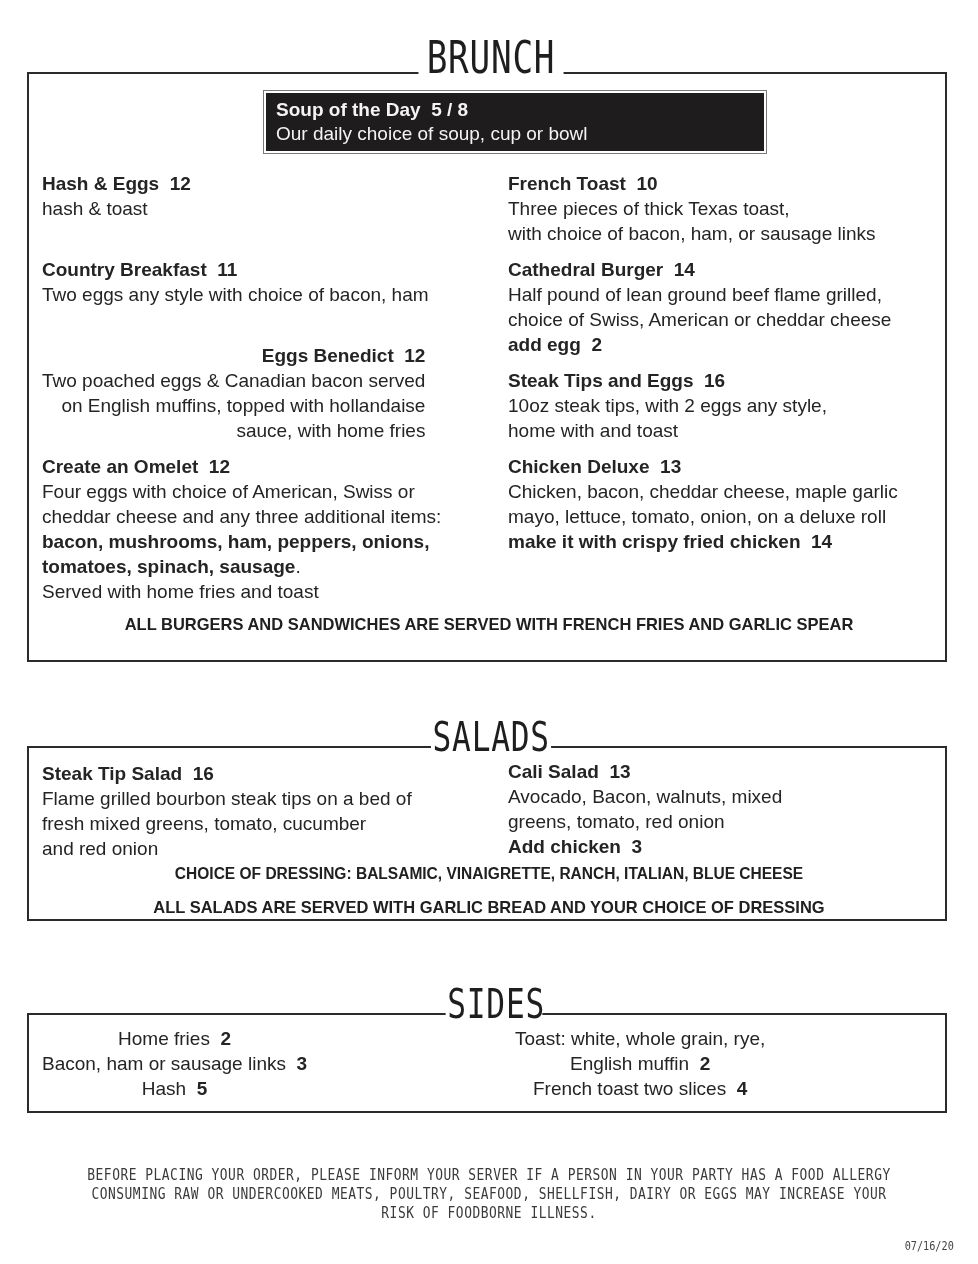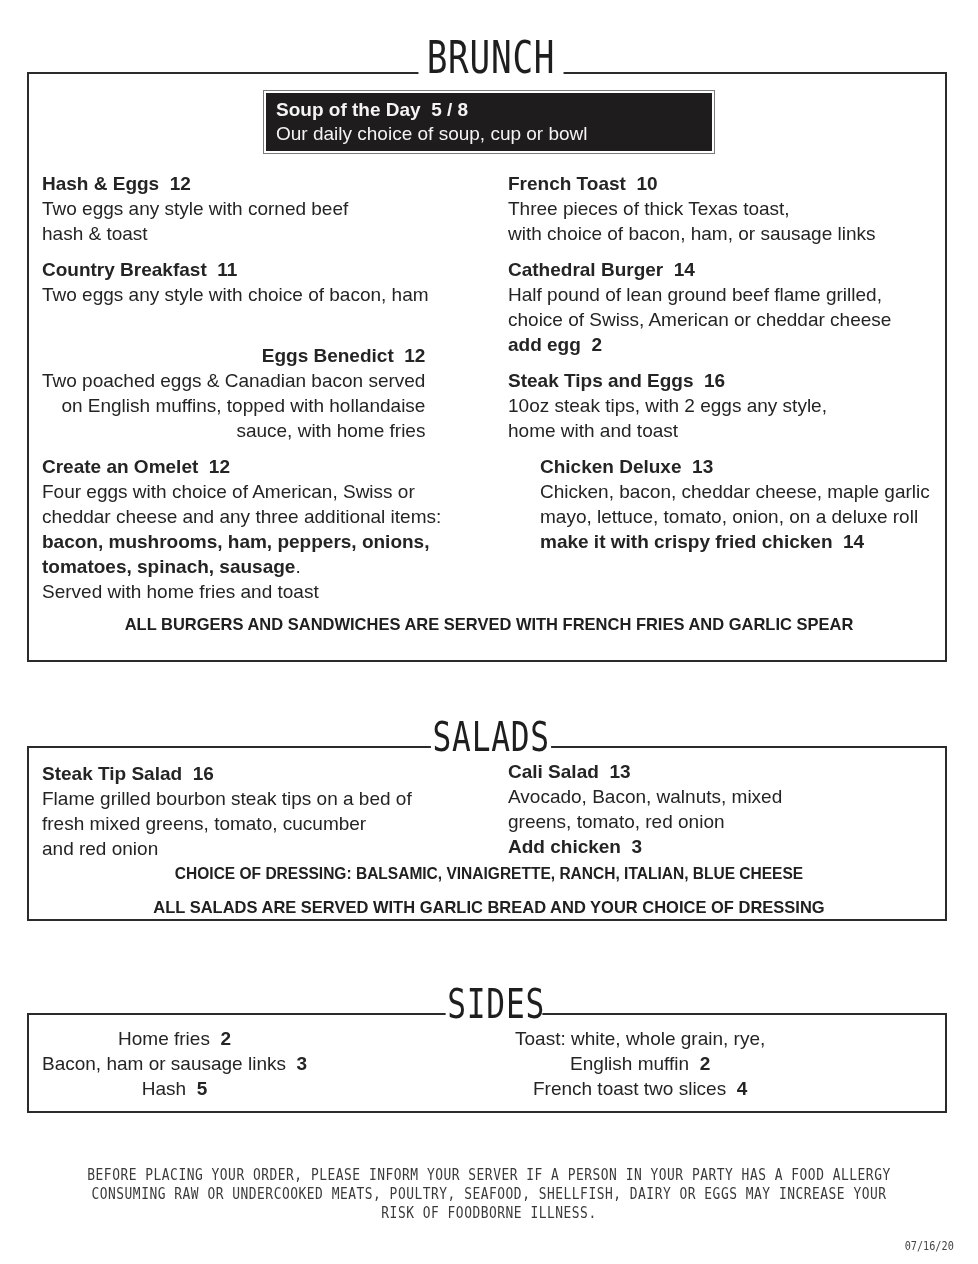--- a/index.html
+++ b/index.html
@@ -32,21 +32,21 @@
       position: absolute;
       left: 27px;
       width: 920px;
       border: 2px solid #2b2b2b;
       box-sizing: border-box;
     }
     .soup-box {
       position: absolute;
       left: 263px;
       top: 90px;
-      width: 452px;
+      width: 504px;
       height: 64px;
       border: 1px solid #7a7a7a;
       padding: 2px;
       box-sizing: border-box;
       background: #ffffff;
     }
     .soup-inner {
       background: #1e1c1d;
       color: #f4f4f4;
       width: 100%;
@@ -120,21 +120,20 @@
     <div class="soup-inner">
       <div>
         <span class="soup-name">Soup of the Day</span>&nbsp;&nbsp;<span class="soup-name">5 / 8</span>
       </div>
       <div>Our daily choice of soup, cup or bowl</div>
     </div>
   </div>
 
   <div class="item" style="left:42px; top:171px;">
     <span class="name">Hash &amp; Eggs</span>&nbsp;&nbsp;<span class="name">12</span>
-    <span class="desc">Two eggs any style with corned beef</span>
     <span class="desc">hash &amp; toast</span>
   </div>
 
   <div class="item" style="left:42px; top:257px;">
     <span class="name">Country Breakfast</span>&nbsp;&nbsp;<span class="name">11</span>
     <span class="desc">Two eggs any style with choice of bacon, ham</span>
   </div>
 
   <div class="item" style="left:42px; top:343px;text-align:right;">
     <span class="name">Eggs Benedict</span>&nbsp;&nbsp;<span class="name">12</span>
@@ -164,21 +163,21 @@
     <span class="desc">choice of Swiss, American or cheddar cheese</span>
     <span class="desc bold" style="white-space:pre;">add egg  2</span>
   </div>
 
   <div class="item" style="left:508px; top:368px;">
     <span class="name">Steak Tips and Eggs</span>&nbsp;&nbsp;<span class="name">16</span>
     <span class="desc">10oz steak tips, with 2 eggs any style,</span>
     <span class="desc">home with and toast</span>
   </div>
 
-  <div class="item" style="left:508px; top:454px;margin-left:32px;">
+  <div class="item" style="left:508px; top:454px;">
     <span class="name">Chicken Deluxe</span>&nbsp;&nbsp;<span class="name">13</span>
     <span class="desc">Chicken, bacon, cheddar cheese, maple garlic</span>
     <span class="desc">mayo, lettuce, tomato, onion, on a deluxe roll</span>
     <span class="desc bold" style="white-space:pre;">make it with crispy fried chicken  14</span>
   </div>
 
   <div class="note" style="top:615px;">ALL BURGERS AND SANDWICHES ARE SERVED WITH FRENCH FRIES AND GARLIC SPEAR</div>
 </div>
 
 <div>

